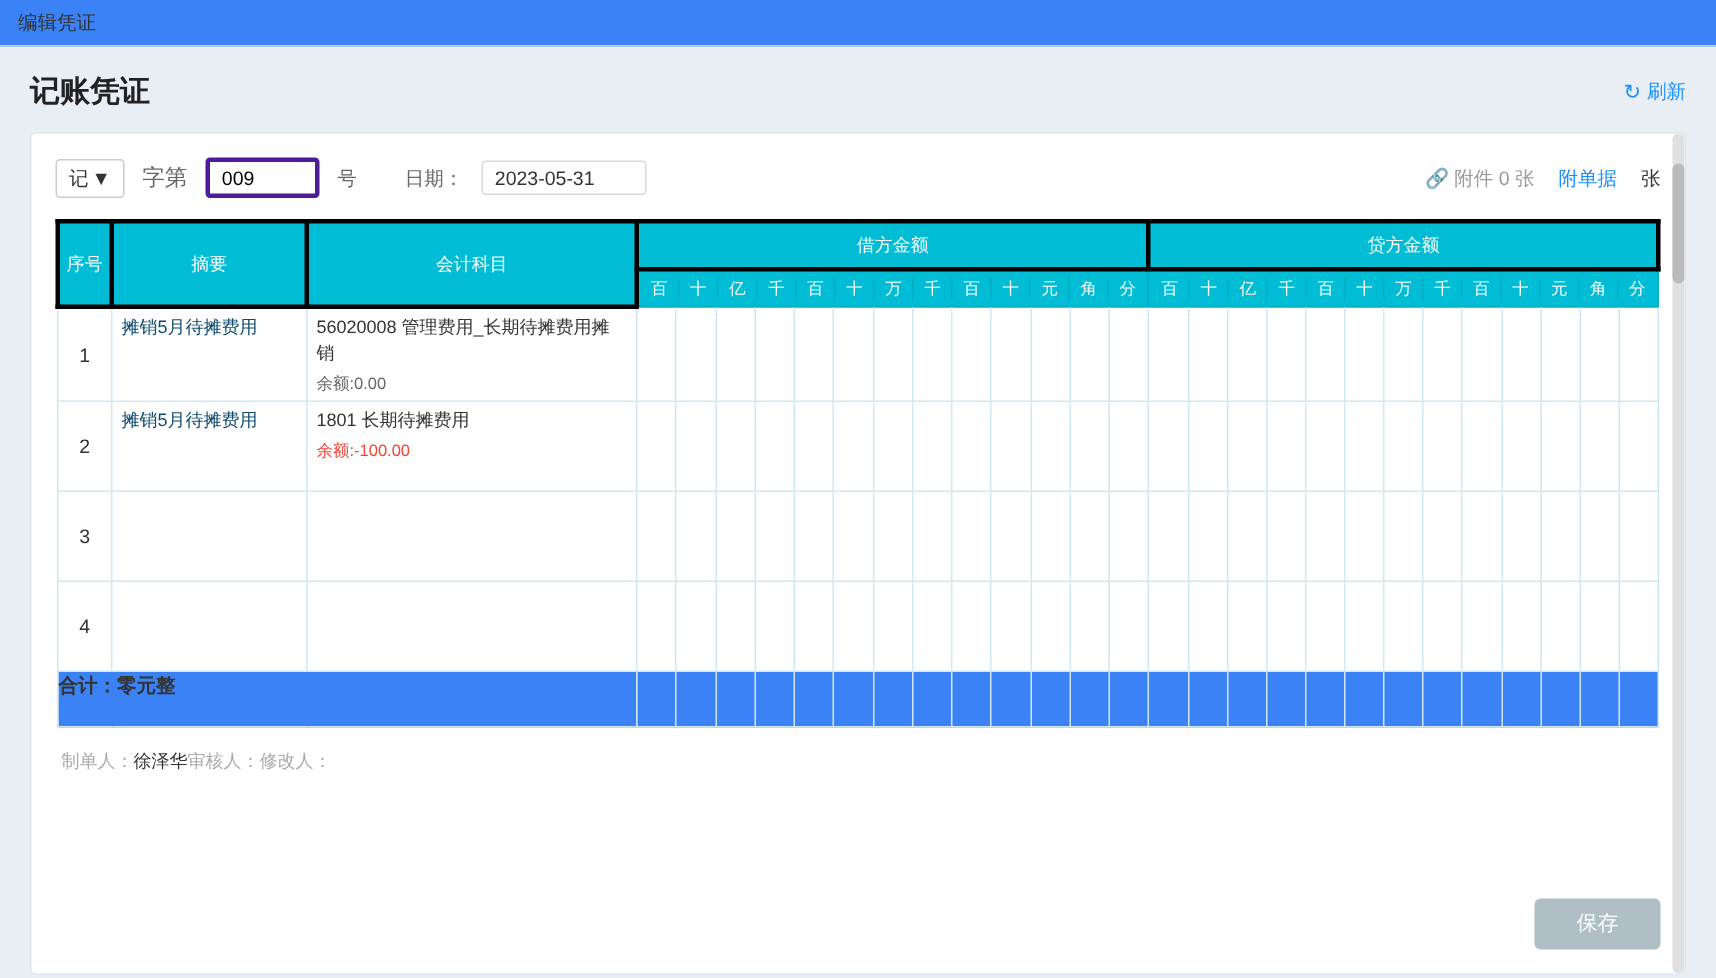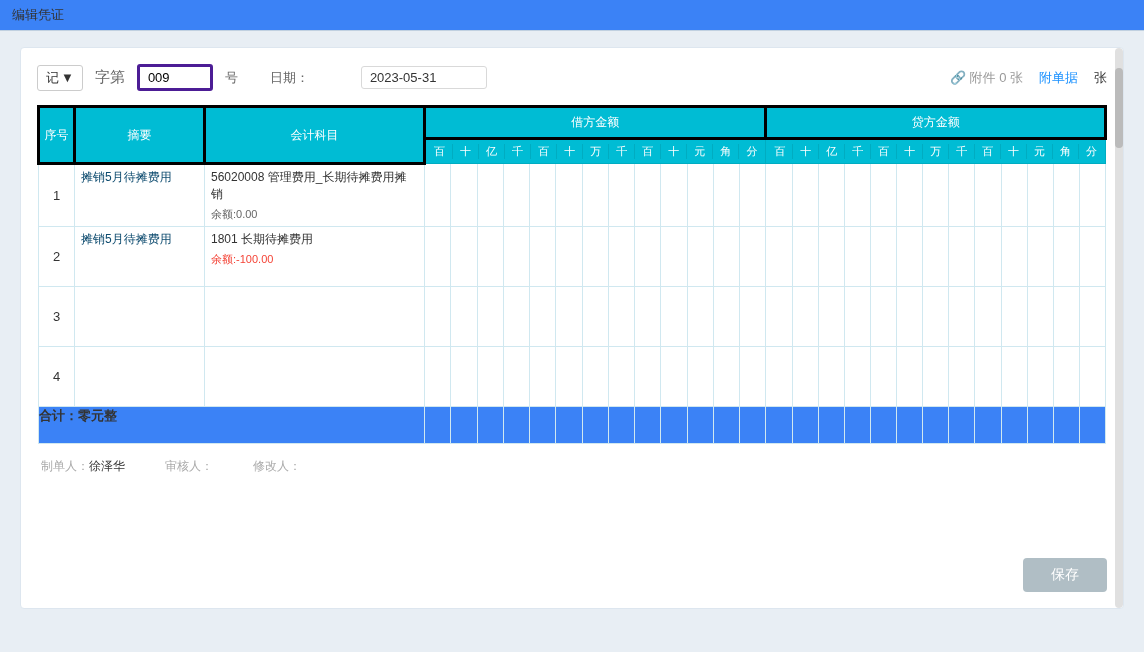--- a/index.html
+++ b/index.html
@@ -90,24 +90,23 @@
       color: #666;
     }
     .date-label {
       color: #666;
       margin-left: 20px;
     }
     .date-input {
       border: 1px solid #d9d9d9;
       border-radius: 3px;
       padding: 3px 8px;
-      width: 126px;
-      font-size: 13px;
-      color: #333;
-      margin-left: 40px;
+      width: 110px;
+      font-size: 13px;
+      color: #333;
     }
     .right-actions {
       margin-left: auto;
       display: flex;
       align-items: center;
       gap: 16px;
     }
     .attach-link {
       color: #999;
       font-size: 13px;
@@ -192,21 +191,20 @@
     .total-row td {
       padding: 8px 10px;
       font-size: 13px;
       font-weight: bold;
       color: #333;
       background: #3b82f6;
     }
     .footer-row {
       display: flex;
       align-items: center;
-      gap: 40px;
       margin-top: 14px;
       padding: 0 4px;
     }
     .footer-label {
       color: #aaa;
       font-size: 12px;
     }
     .footer-value {
       color: #333;
       font-size: 12px;
@@ -271,20 +269,27 @@
   </style>
 </head>
 <body>
 
 <div class="title-bar">
   <span>编辑凭证</span>
 </div>
 
 <div class="main-content">
 
+  <div class="page-title-row">
+    <div class="page-title">记账凭证</div>
+    <button class="refresh-btn">
+      <span class="refresh-icon">↻</span>
+      <span>刷新</span>
+    </button>
+  </div>
 
   <div class="card">
 
     <div class="form-row">
       <button class="ji-btn">
         <span>记</span>
         <span>▼</span>
       </button>
       <span class="zi-label">字第</span>
       <input class="zi-input" type="text" value="009" style="">

